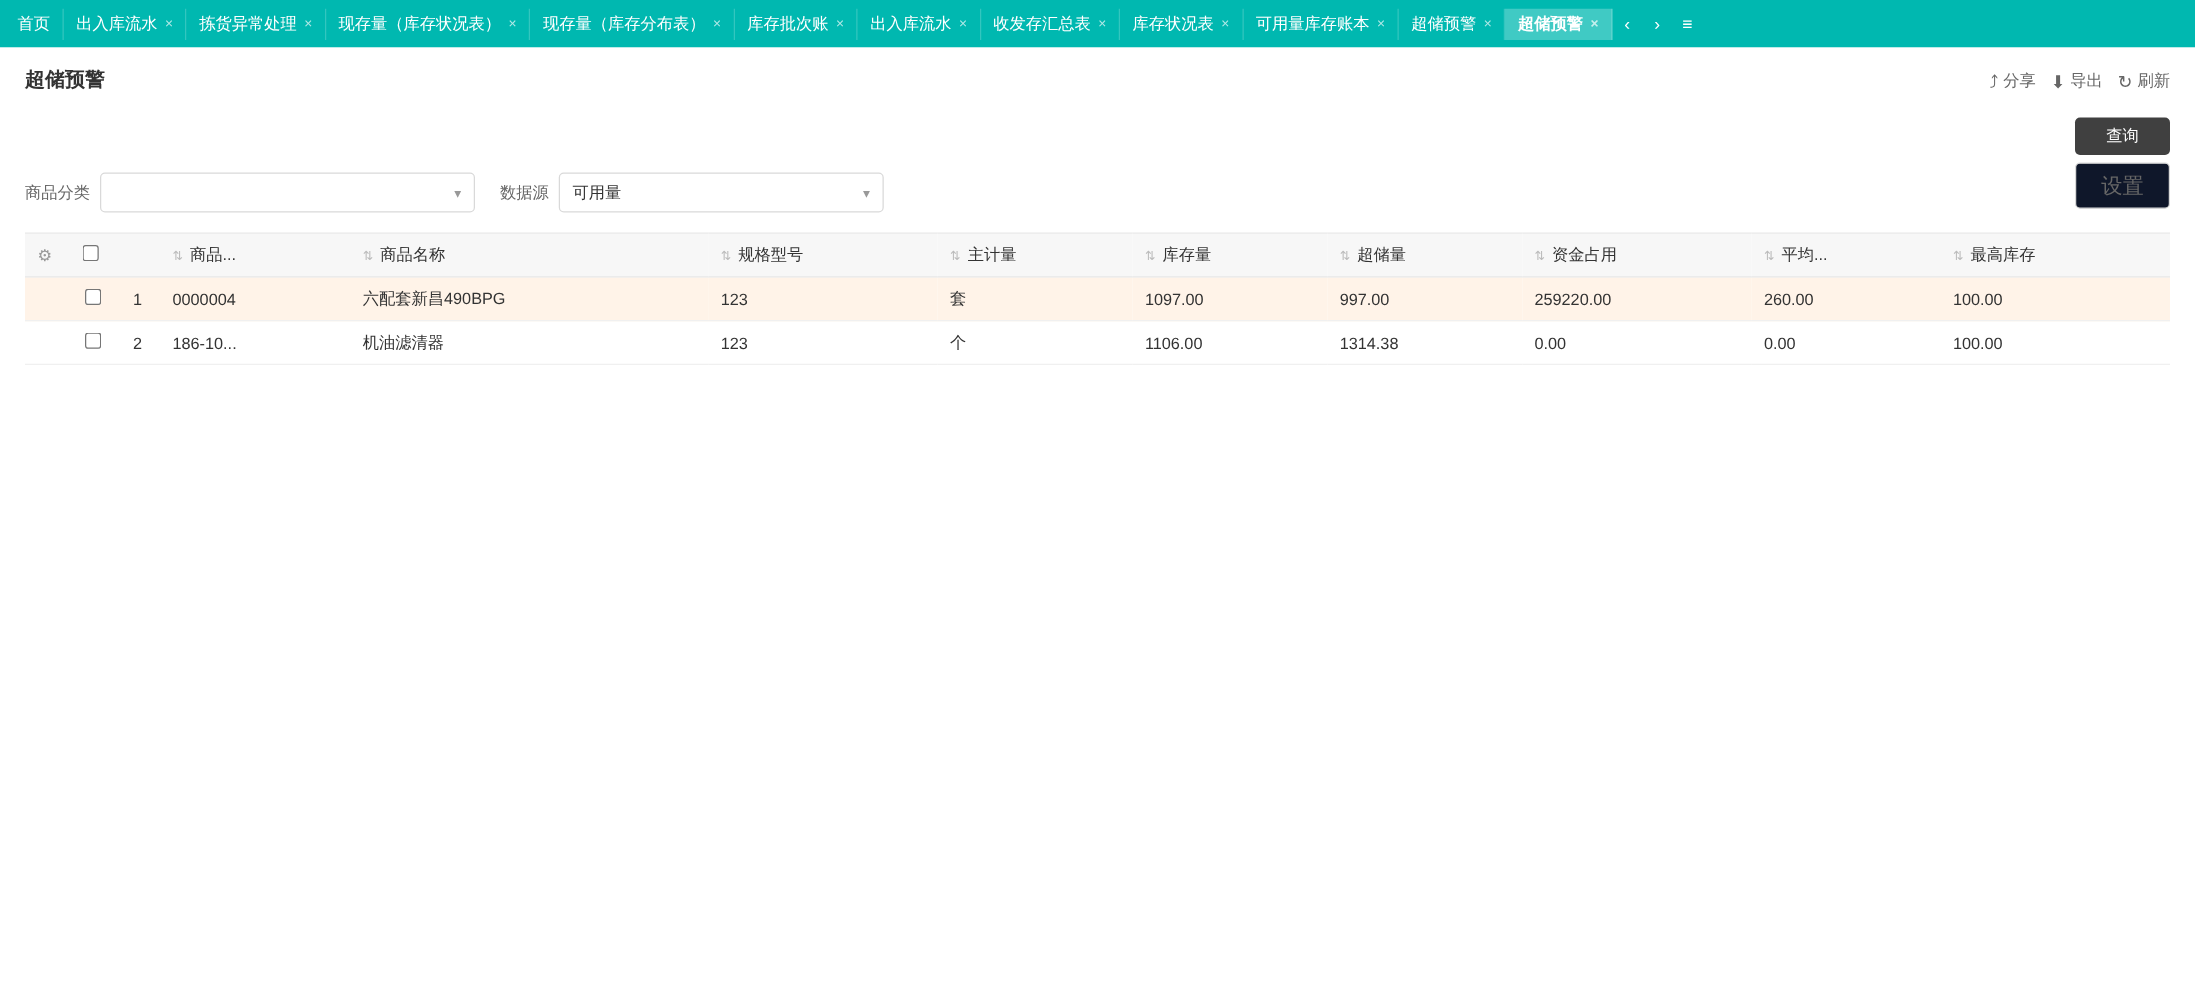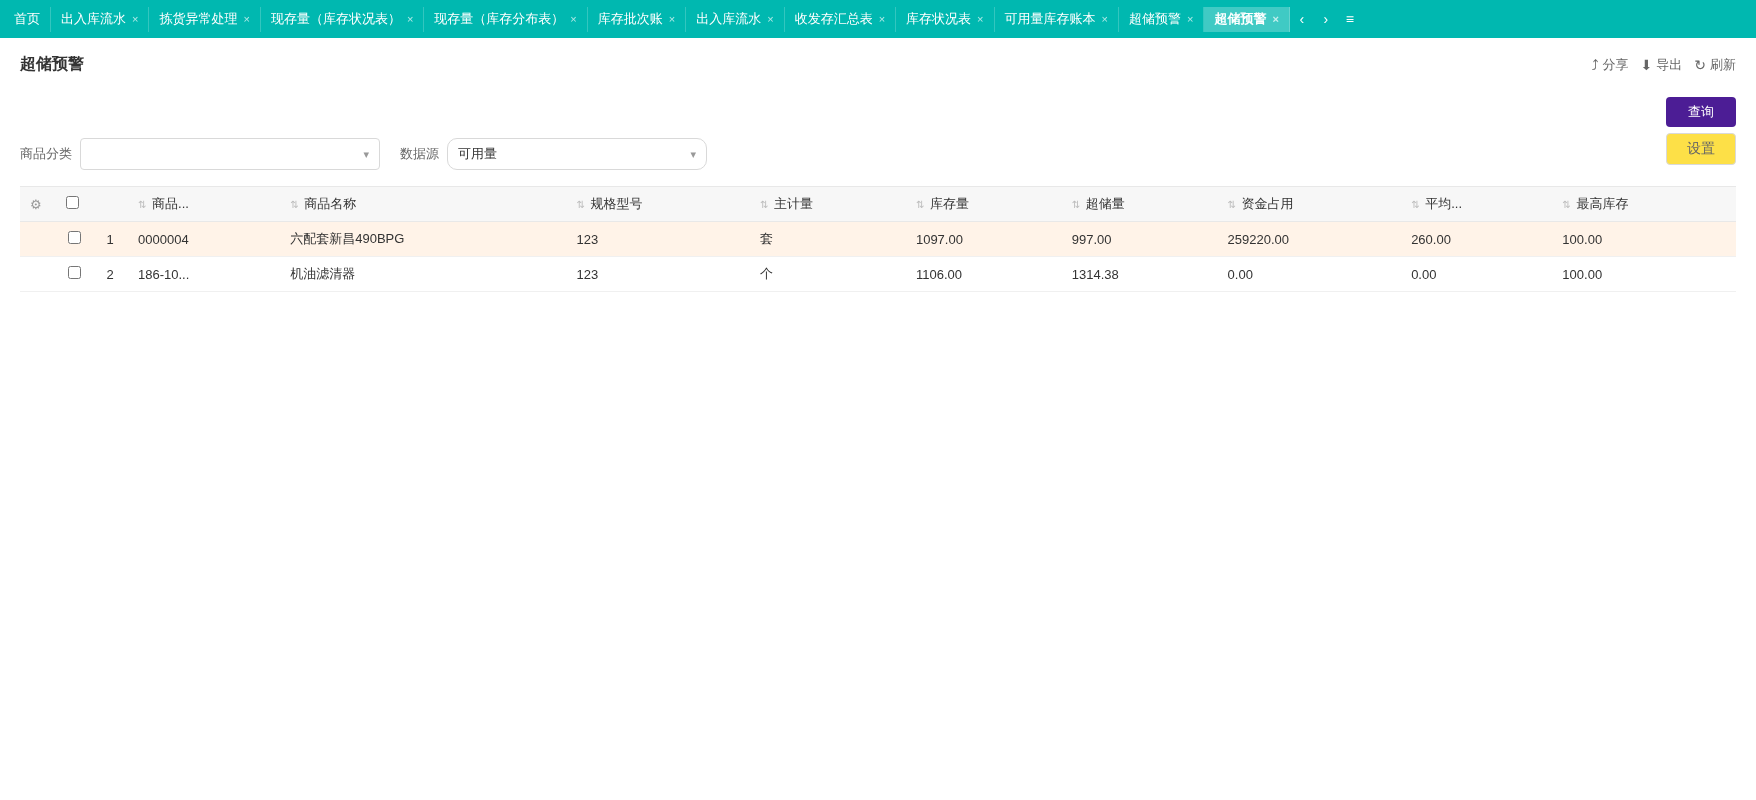--- a/index.html
+++ b/index.html
@@ -109,36 +109,36 @@
       height: 32px;
       cursor: pointer;
       background: #fff;
       font-size: 13px;
       color: #333;
     }
     .chevron-down { color: #999; font-size: 11px; }
 
     
     .btn-query {
-      background: #4c1d95;
+      background: #404040;
       color: #fff;
       border: none;
       border-radius: 4px;
       padding: 6px 20px;
       cursor: pointer;
       font-size: 13px;
     }
     .btn-settings {
-      background: #fde047;
+      background: #0f172a;
       color: #666;
       border: 1px solid #d9d9d9;
       border-radius: 4px;
       padding: 6px 20px;
       cursor: pointer;
-      font-size: 14px;
+      font-size: 17px;
     }
 
     .btn-group {
       display: flex;
       flex-direction: column;
       gap: 6px;
       margin-left: auto;
     }
 
     
@@ -260,21 +260,21 @@
     <div class="filter-item">
       <span class="filter-label">商品分类</span>
       <div class="filter-select">
         <span></span>
         <span class="chevron-down">▾</span>
       </div>
     </div>
 
     <div class="filter-item">
       <span class="filter-label">数据源</span>
-      <div class="filter-select" style="min-width: 260px; border-radius: 10px;">
+      <div class="filter-select" style="min-width: 260px;">
         <span>可用量</span>
         <span class="chevron-down">▾</span>
       </div>
     </div>
 
     <div class="btn-group">
       <button class="btn-query">查询</button>
       <button class="btn-settings">设置</button>
     </div>
   </div>

